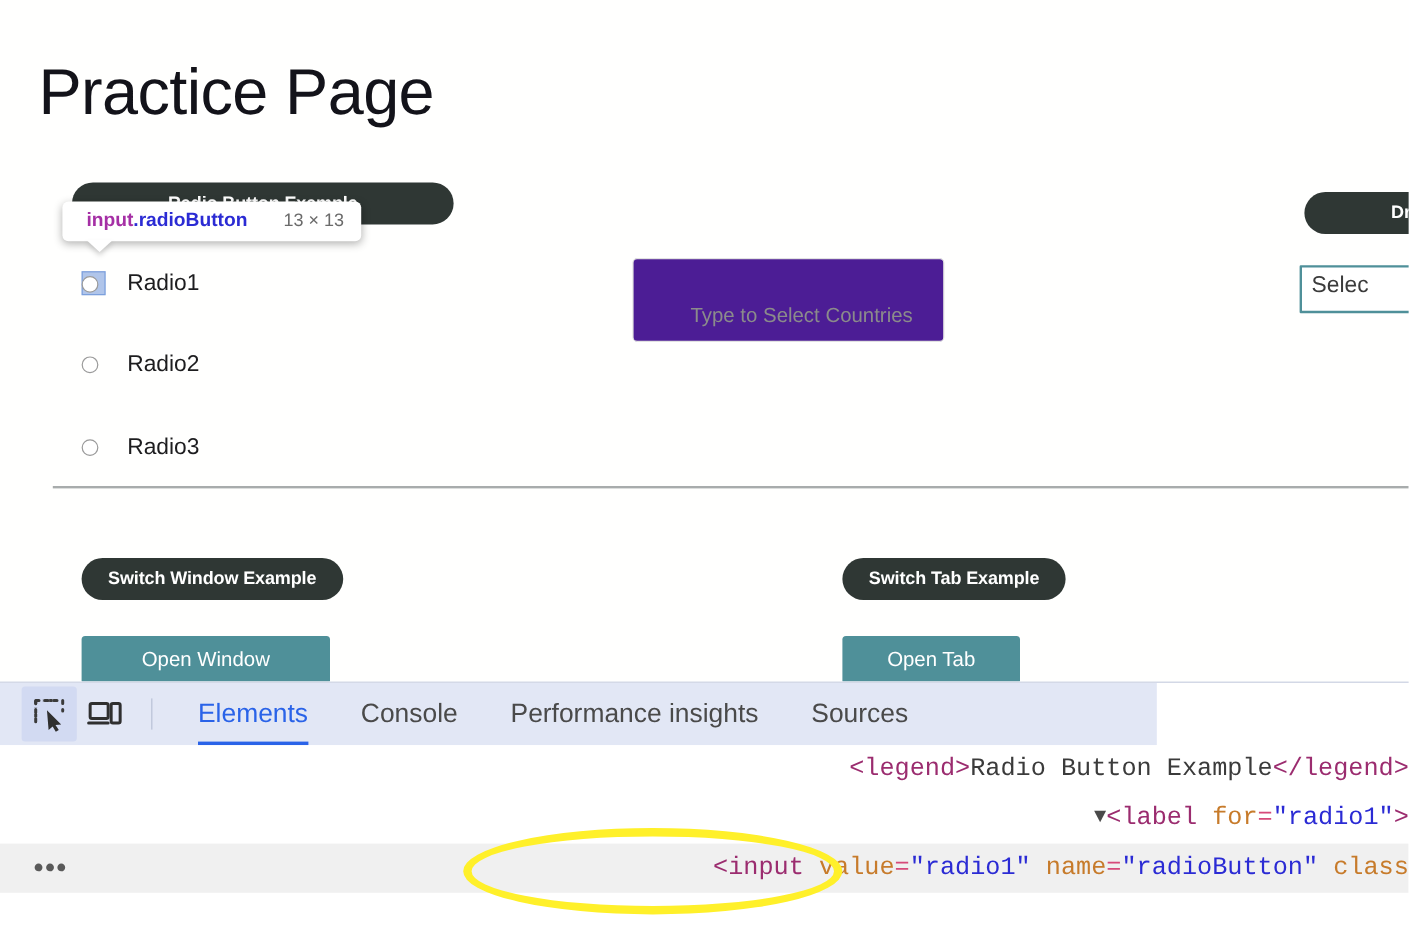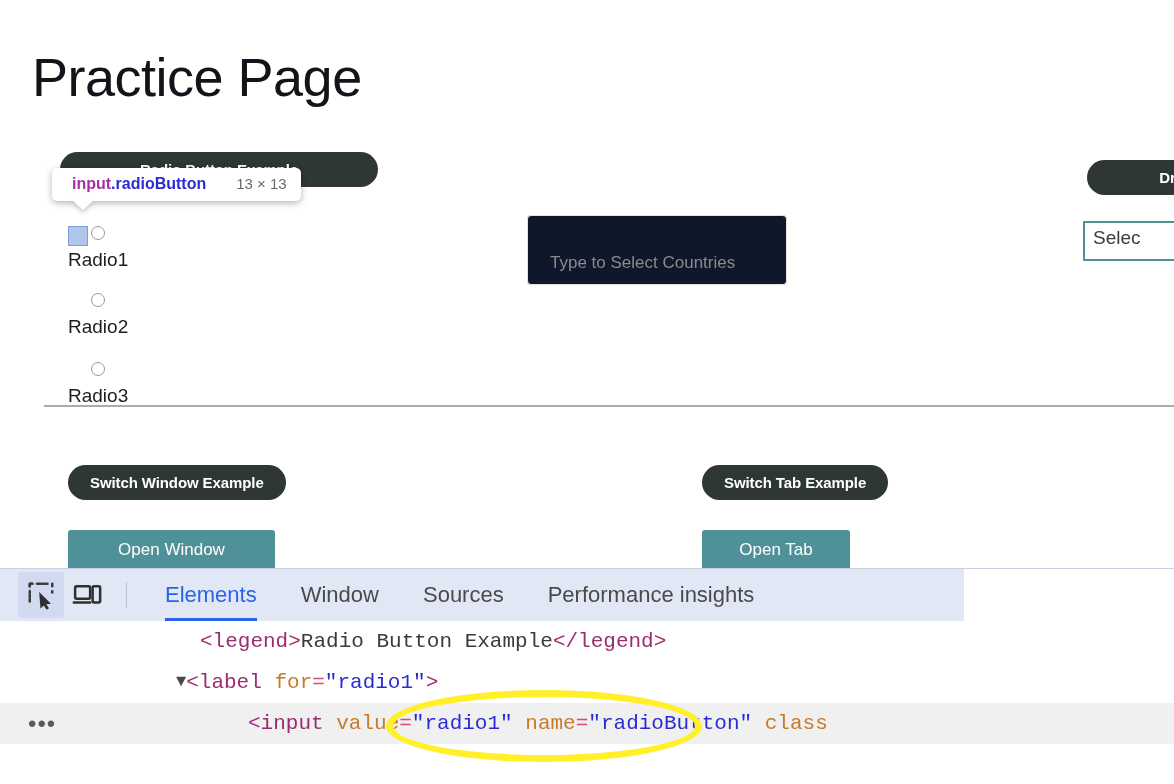--- a/index.html
+++ b/index.html
@@ -42,21 +42,21 @@
   .teal-btn {
     position:absolute;
     background:#4f9099; color:#ffffff;
     border:none; border-radius:3px;
     font-size:17px; padding:10px 14px;
     white-space:nowrap;
     font-family:"Liberation Sans", sans-serif;
   }
 
   
-  .radio-row { position:absolute; display:flex; align-items:center; gap:9px;flex-direction:column; }
+  .radio-row { position:absolute; display:flex; align-items:center; gap:24px; }
   .radio-circle {
     width:14px; height:14px; border-radius:50%;
     border:1.5px solid #9a9a9a; background:#fff;
     flex:none;
   }
   .radio-label { font-size:19px; color:#1d1d1f; font-family:"Liberation Sans", sans-serif; }
 
   
   .dt-highlight {
     position:absolute;
@@ -84,28 +84,29 @@
     width:0;height:0;
     border-left:11px solid transparent;
     border-right:11px solid transparent;
     border-top:10px solid #ffffff;
     filter:drop-shadow(0 3px 2px rgba(0,0,0,0.18));
   }
 
   
   .sugg-input {
     position:absolute;
-    background:#0f172a;
+    background:#4c1d95;
     border:1px solid #e2e2e2;
     border-radius:4px;
     width:260px; height:70px;
     font-size:17px; color:#8b8b8b;
     padding:26px 0 0 22px;
     font-family:"Liberation Sans", sans-serif;
     outline:none;
+    text-align:center;
   }
   .sugg-input::placeholder { color:#8b8b8b; opacity:1; }
 
   
   .select-box {
     position:absolute;
     border:2px solid #4f9099;
     background:#ffffff;
     height:40px; width:120px;
     font-size:19px; color:#3b3b3b;
@@ -171,20 +172,21 @@
     font-family:"Liberation Mono", monospace;
     font-size:21px;
     background:#ffffff;
     overflow:hidden;
   }
   .dom-line {
     position:relative;
     height:41px; line-height:41px;
     white-space:nowrap;
     padding-left:0;
+    text-align:right;
   }
   .dom-line.selected { background:#f0f0f0; }
 
   .dots-badge {
     position:absolute; left:28px; top:50%;
     transform:translateY(-50%);
     color:#5a5a5a; font-size:24px; letter-spacing:1px;
     font-family:"Liberation Sans", sans-serif;
     line-height:1;
   }
@@ -283,23 +285,23 @@
           <rect x="2.5" y="5" width="12" height="10" rx="1.2" fill="none" stroke="#2f2f2f" stroke-width="2"></rect>
           <path d="M1.5 18 h13" stroke="#2f2f2f" stroke-width="2" stroke-linecap="round"></path>
           <rect x="16.5" y="5" width="6" height="13" rx="1.2" fill="none" stroke="#2f2f2f" stroke-width="2"></rect>
         </svg>
       </button>
 
       <div class="dt-sep"></div>
 
       <div class="dt-tabs">
         <div class="dt-tab active">Elements</div>
-        <div class="dt-tab">Window</div>
+        <div class="dt-tab">Console</div>
+        <div class="dt-tab">Performance insights</div>
         <div class="dt-tab">Sources</div>
-        <div class="dt-tab">Performance insights</div>
       </div>
     </div>
 
     <div class="dom-tree" id="dom-tree">
         <div class="dom-line"><span style="display: inline-block; width: 200px;"></span><span class="tok-punct">&lt;</span><span class="tok-tag">legend</span><span class="tok-punct">&gt;</span><span class="tok-text">Radio Button Example</span><span class="tok-punct">&lt;/</span><span class="tok-tag">legend</span><span class="tok-punct">&gt;</span></div>
         <div class="dom-line"><span style="display: inline-block; width: 176px;"></span><span class="twisty">▼ </span><span class="tok-punct">&lt;</span><span class="tok-tag">label</span><span class="tok-text"> </span><span class="tok-attr">for</span><span class="tok-eq">=</span><span class="tok-val">"radio1"</span><span class="tok-punct">&gt;</span></div>
         <div class="dom-line selected"><span class="dots-badge">•••</span><span style="display: inline-block; width: 248px;"></span><span class="tok-punct">&lt;</span><span class="tok-tag">input</span><span class="tok-text"> </span><span class="tok-attr">value</span><span class="tok-eq">=</span><span class="tok-val">"radio1"</span><span class="tok-text"> </span><span class="tok-attr">name</span><span class="tok-eq">=</span><span class="tok-val">"radioButton"</span><span class="tok-text"> </span><span class="tok-attr">class</span></div>
       </div>
   </div>
 

